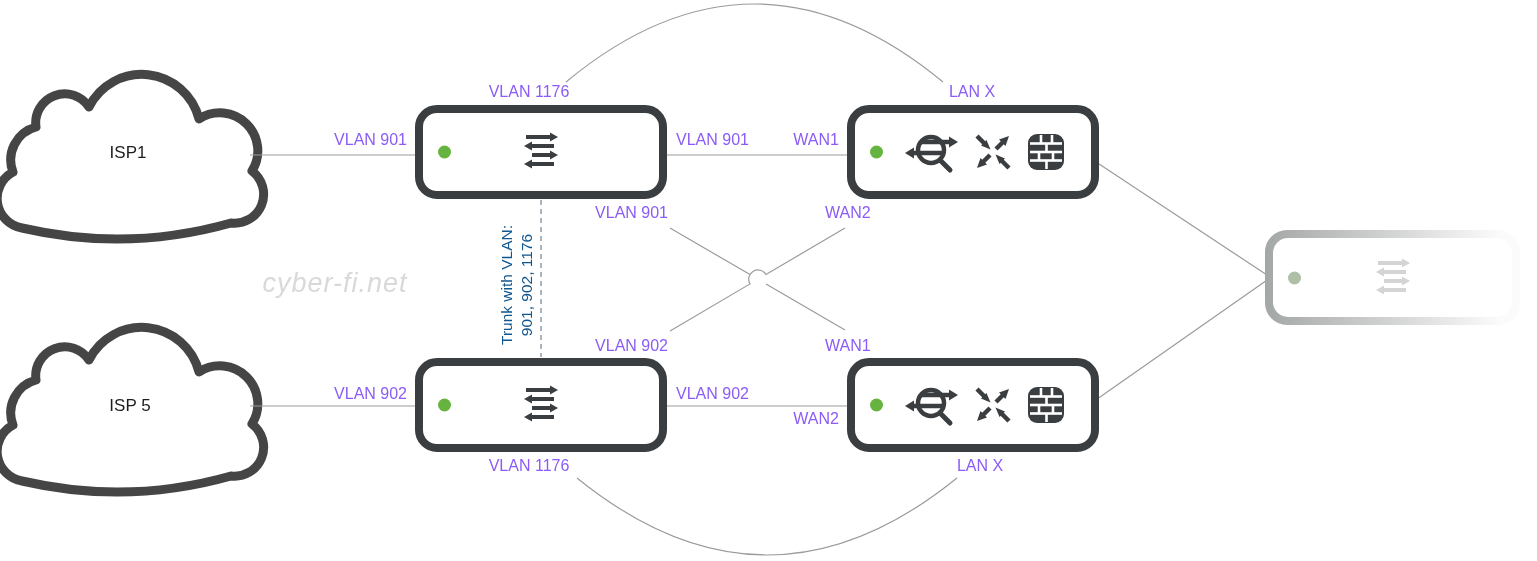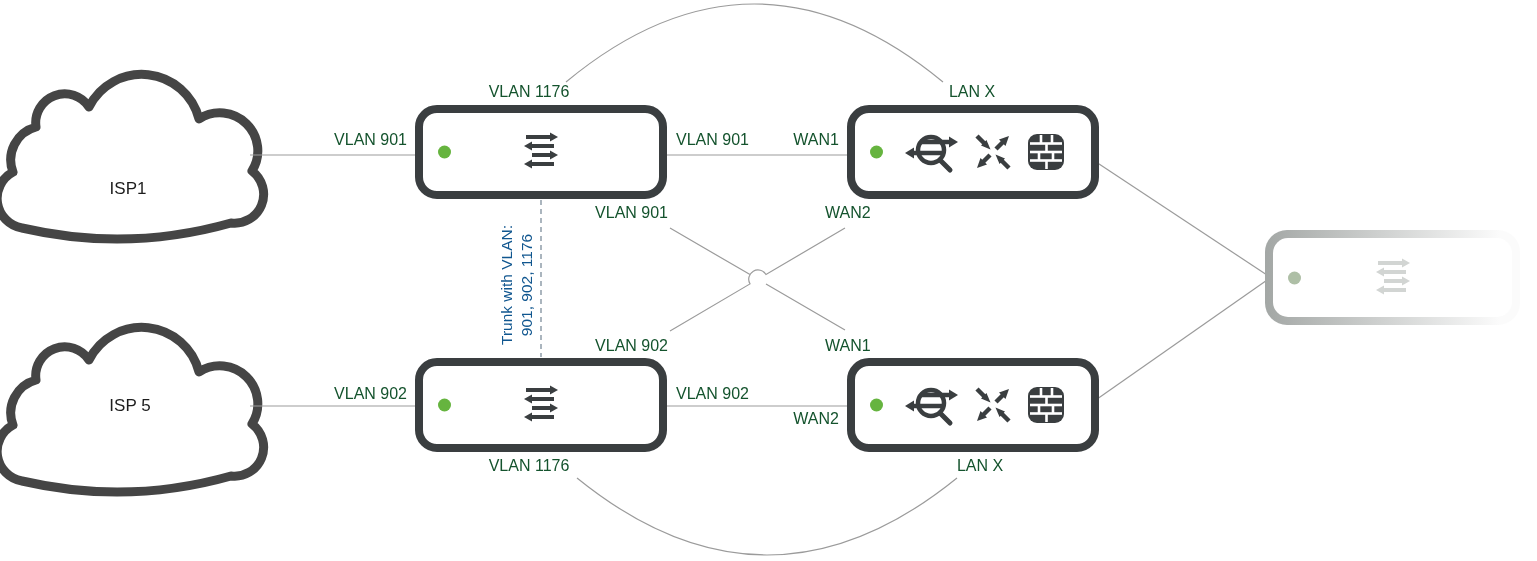--- a/index.html
+++ b/index.html
@@ -1,19 +1,19 @@
 <!DOCTYPE html>
 <html><head>
 <meta charset="utf-8">
 <style>
   html,body{margin:0;padding:0;background:#ffffff;}
   .canvas{position:relative;width:1537px;height:561px;background:#ffffff;overflow:hidden;
           font-family:"Liberation Sans", sans-serif;}
   svg.wires{position:absolute;left:0;top:0;z-index:1;}
-  .lbl{position:absolute;z-index:3;font-size:16px;color:#14532d;white-space:nowrap;}
+  .lbl{position:absolute;z-index:3;font-size:16px;color:#8b5cf6;white-space:nowrap;}
   .lc{transform:translate(-50%,-50%);}
   .ll{transform:translate(0,-50%);}
   .lr{transform:translate(-100%,-50%);}
   .cloud-lbl{position:absolute;z-index:3;font-size:17px;color:#1d1d1d;transform:translate(-50%,-50%);}
   .watermark{position:absolute;z-index:0;font-size:27px;font-style:italic;color:#d9d9d9;
              transform:translate(-50%,-50%);letter-spacing:1px;}
   .trunk{position:absolute;left:517px;top:285px;z-index:3;font-size:15.5px;color:#10568f;
          text-align:center;line-height:1.3;white-space:nowrap;
          transform:translate(-50%,-50%) rotate(-90deg);}
   .device{position:absolute;z-index:2;box-sizing:border-box;width:252px;height:94px;
@@ -61,22 +61,23 @@
       <path d="M 1090 158 L 1270 277"></path>
       <path d="M 1090 404 L 1270 278"></path>
 
       <path d="M 566 82 Q 754 -74 943 82"></path>
       <path d="M 577 478 Q 767 632 957 478"></path>
 
       <path d="M 541 200 L 541 357" stroke="#7e8e9c" stroke-width="1.3" stroke-dasharray="5 4"></path>
     </g>
   </svg>
 
-
-  <div class="cloud-lbl" style="left:128px;top:153px;margin-top:36px;">ISP1</div>
+  <div class="watermark" style="left:335px;top:283px;">cyber-fi.net</div>
+
+  <div class="cloud-lbl" style="left:128px;top:153px;">ISP1</div>
   <div class="cloud-lbl" style="left:130px;top:406px;">ISP 5</div>
 
   <div class="device" style="left:415px;top:105px;">
     <span class="dot"></span>
     <svg width="34" height="40" viewBox="0 0 34 40">
       <g stroke="#3a3e40" stroke-width="4" fill="#3a3e40">
         <line x1="2" y1="5" x2="26" y2="5"></line>
           <polygon points="26,0.5 34,5 26,9.5" stroke="none"></polygon>
         <line x1="30" y1="14" x2="8" y2="14"></line>
           <polygon points="8,9.5 0,14 8,18.5" stroke="none"></polygon>

